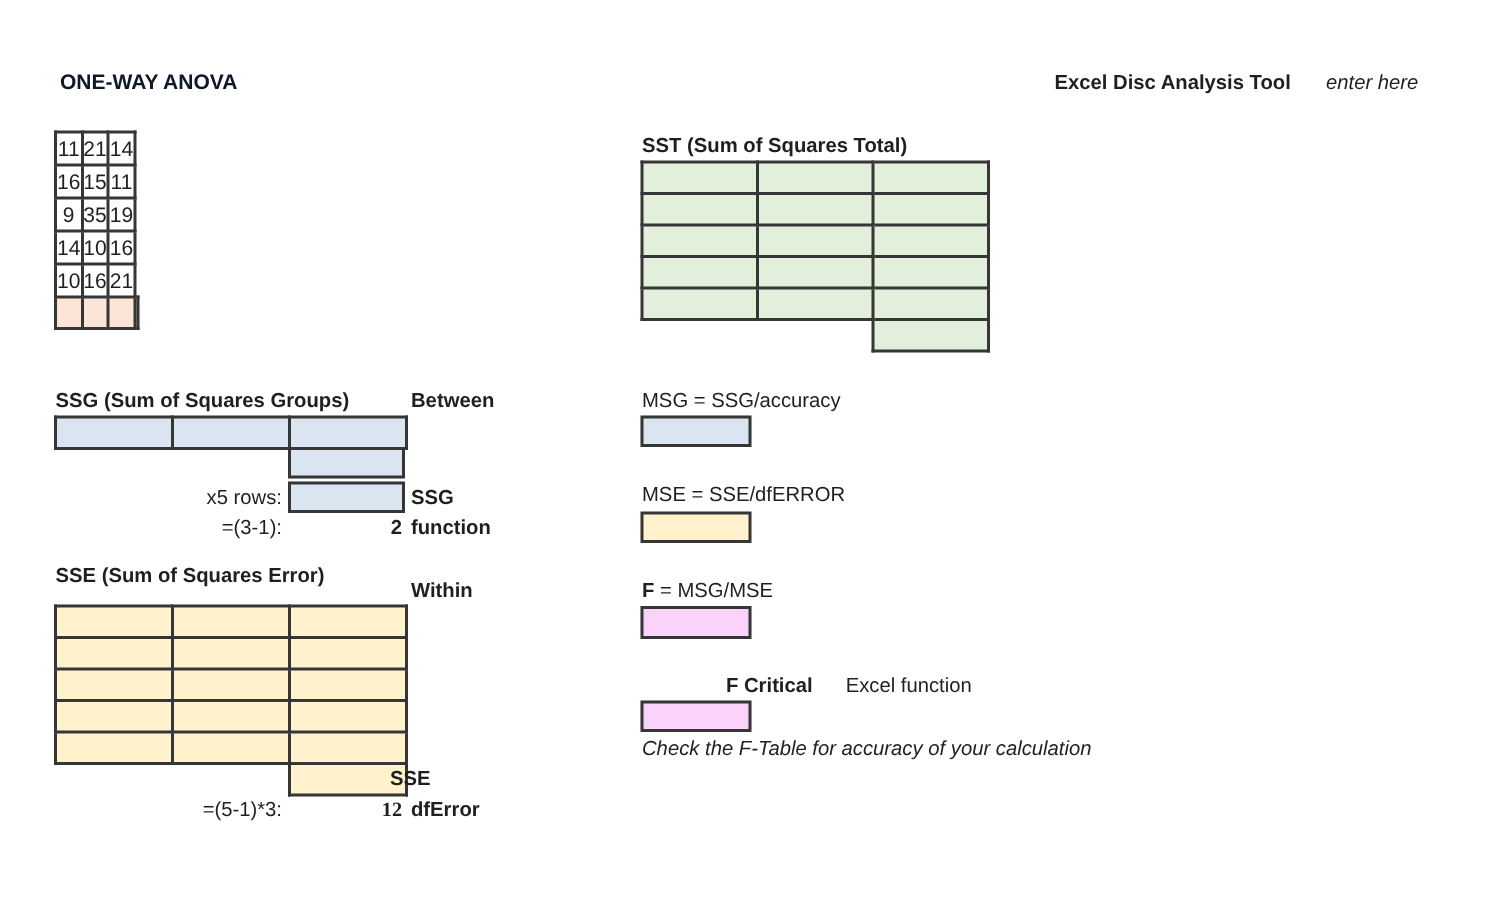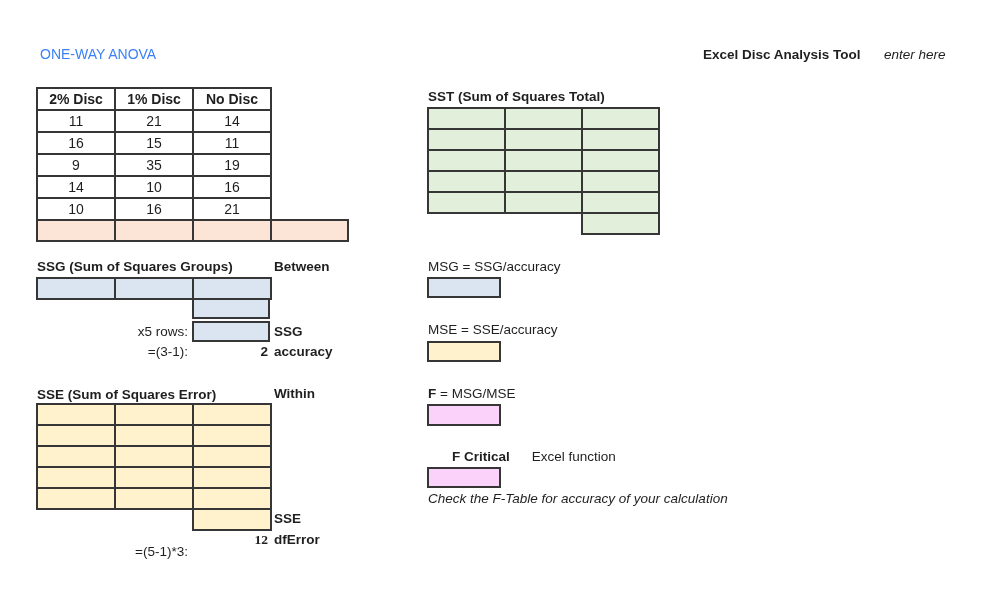--- a/index.html
+++ b/index.html
@@ -24,38 +24,32 @@
   .w78 { width:78px; } .w77 { width:77px; }
   .ghost { border:none !important; background:transparent !important; }
 
   .pc  { background:#fce4d6; }  
   .gc  { background:#e2efda; }  
   .bc  { background:#dbe5f1; }  
   .yc  { background:#fff2cc; }  
   .kc  { background:#fad2fa; }  
 
   .fill-cell { position:absolute; border:2px solid #363636; }
-  .title { font-size:14px; font-weight:normal; color:#3b82f6; white-space:nowrap; }
+  .title { font-size:14px; font-weight:bold; color:#0f172a; white-space:nowrap; }
 </style>
 </head>
 <body>
 
 <div class="abs title" style="left:40px; top:46px;">ONE-WAY ANOVA</div>
 
 <div class="abs lbl b" style="left:703px; top:47px;">Excel Disc Analysis Tool</div>
 <div class="abs lbl i" style="left:884px; top:47px;">enter here</div>
 
 <table class="sheet" style="left:36px; top:87px;">
   <tbody>
-      <tr>
-    <th class="w78">2% Disc</th>
-    <th class="w78">1% Disc</th>
-    <th class="w78">No Disc</th>
-    <th class="w77 ghost"></th>
-  </tr>
   <tr>
     <td>11</td>
     <td>21</td>
     <td>14</td>
     <td class="ghost"></td>
   </tr>
   <tr>
     <td>16</td>
     <td>15</td>
     <td>11</td>
@@ -134,28 +128,28 @@
         <td class="w78 bc"></td>
       </tr>
 </tbody>
   </table>
 <div class="fill-cell bc" style="left:192px; top:298px; width:78px; height:21px;"></div>
 <div class="fill-cell bc" style="left:192px; top:321px; width:78px; height:21px;"></div>
 <div class="abs lbl rt" style="left:90px; top:324px; width:98px;text-align:right;">x5 rows:</div>
 <div class="abs lbl b" style="left:274px; top:324px;">SSG</div>
 <div class="abs lbl rt" style="left:90px; top:344px; width:98px;">=(3-1):</div>
 <div class="abs lbl b rt" style="left:192px; top:344px; width:76px;">2</div>
-<div class="abs lbl b" style="left:274px; top:344px;">accuracy</div>
+<div class="abs lbl b" style="left:274px; top:344px;">function</div>
 
 <div class="abs lbl" style="left:428px; top:259px;">MSG = SSG/accuracy</div>
 <div class="fill-cell bc" style="left:427px; top:277px; width:74px; height:21px;"></div>
-<div class="abs lbl" style="left:428px; top:322px;">MSE = SSE/accuracy</div>
+<div class="abs lbl" style="left:428px; top:322px;">MSE = SSE/dfERROR</div>
 <div class="fill-cell yc" style="left:427px; top:341px; width:74px; height:21px;"></div>
 
-<div class="abs lbl b" style="left:37px; top:387px;">SSE (Sum of Squares Error)</div>
+<div class="abs lbl b" style="left:37px; top:376px;">SSE (Sum of Squares Error)</div>
 <div class="abs lbl b" style="left:274px; top:386px;">Within</div>
 <table class="sheet" style="left:36px; top:403px;">
   <tbody>
       <tr>
         <td class="w78 yc"></td>
         <td class="w78 yc"></td>
         <td class="w78 yc"></td>
       </tr>
   <tr>
         <td class="yc"></td>
@@ -177,28 +171,28 @@
         <td class="yc"></td>
         <td class="yc"></td>
       </tr>
   <tr>
         <td class="ghost"></td>
         <td class="ghost"></td>
         <td class="yc"></td>
       </tr>
 </tbody>
   </table>
-<div class="abs lbl b" style="left:274px; top:511px;">SSE</div>
-<div class="abs lbl rt" style="left:80px; top:544px; width:108px;">=(5-1)*3:</div>
+<div class="abs lbl b" style="left:260px; top:511px;">SSE</div>
+<div class="abs lbl rt" style="left:80px; top:532px; width:108px;">=(5-1)*3:</div>
 <div class="abs lbl b rt" style="left:192px; top:532px; width:76px;font-family:Liberation Serif, serif;">12</div>
 <div class="abs lbl b" style="left:274px; top:532px;">dfError</div>
 
 <div class="abs lbl" style="left:428px; top:386px;">
   <span class="b">F</span><span> = MSG/MSE</span>
 </div>
 <div class="fill-cell kc" style="left:427px; top:404px; width:74px; height:22px;"></div>
 
-<div class="abs lbl" style="left:408px; top:449px;padding-left:44px;">
+<div class="abs lbl" style="left:440px; top:449px;padding-left:44px;">
   <span class="b">F Critical</span><span style="display:inline-block; width:22px;"></span><span>Excel function</span>
 </div>
 <div class="fill-cell kc" style="left:427px; top:467px; width:74px; height:21px;"></div>
 
 <div class="abs lbl i" style="left:428px; top:491px;">Check the F-Table for accuracy of your calculation</div>
 
 </body></html>

